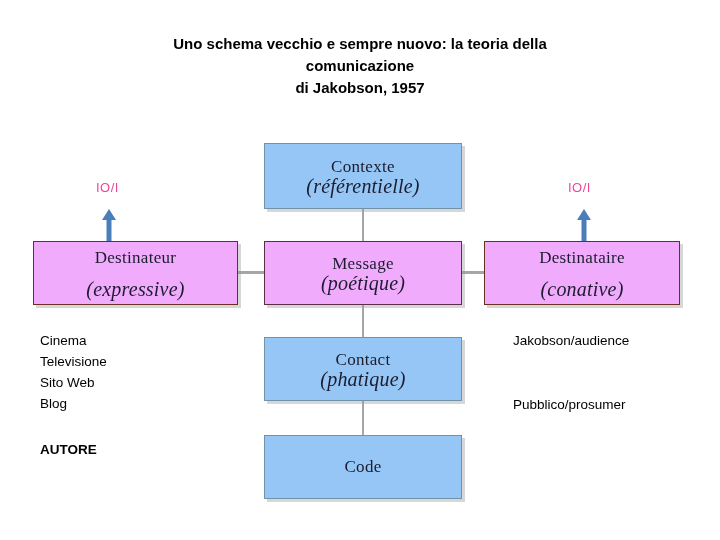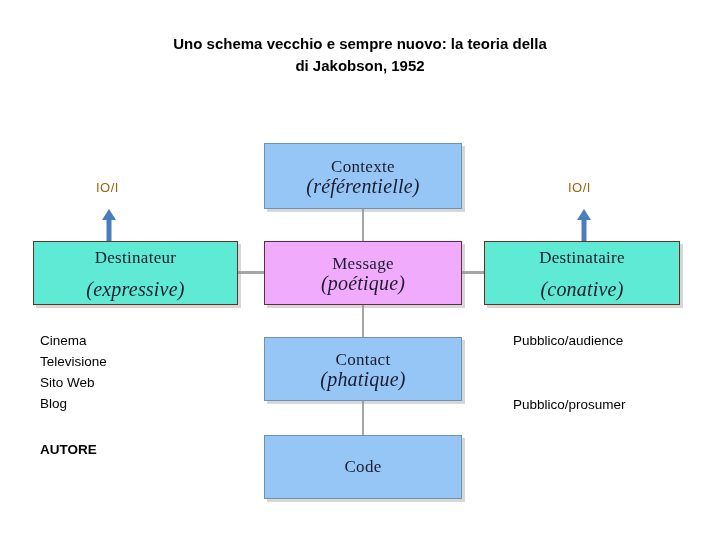--- a/index.html
+++ b/index.html
@@ -61,21 +61,21 @@
     line-height: 18px;
     color: #1c1c2e;
     letter-spacing: 0.2px;
   }
 
   .box.blue {
     background: #95c6f5;
     border-color: #6f93ab;
   }
   .box.orange {
-    background: #5eead4;
+    background: #f0abfc;
     border-color: #6b2f20;
     gap: 12px;
   }
   .box.purple {
     background: #f0abfc;
     border-color: #5d2c47;
   }
 
   
   #box-contexte     { left: 264px; top: 143px; width: 198px; height: 66px; }
@@ -108,21 +108,21 @@
     z-index: 2;
   }
   #arrow-left  { left: 101px; top: 209px; }
   #arrow-right { left: 576px; top: 209px; }
 
   
   .ioi-label {
     position: absolute;
     font-size: 13px;
     font-weight: normal;
-    color: #a16207;
+    color: #ec4899;
     letter-spacing: 0.5px;
     white-space: nowrap;
     z-index: 2;
     text-align: right;
   }
   #ioi-left  { left: 96px;  top: 180px; }
   #ioi-right { left: 568px; top: 180px; }
 
   
   .side-text {
@@ -137,21 +137,22 @@
   #text-pubblico-1  { left: 513px; top: 330px; width: 145px; }
   #text-pubblico-2  { left: 513px; top: 394px; width: 145px; }
 </style>
 </head>
 <body>
 
 <div id="stage">
 
   <div id="title">
     <span class="tline">Uno schema vecchio e sempre nuovo: la teoria della</span>
-    <span class="tline">di Jakobson, 1952</span>
+    <span class="tline">comunicazione</span>
+    <span class="tline">di Jakobson, 1957</span>
   </div>
 
   <div class="conn v" id="conn-contexte-message"></div>
   <div class="conn v" id="conn-message-contact"></div>
   <div class="conn v" id="conn-contact-code"></div>
   <div class="conn h" id="conn-left-message"></div>
   <div class="conn h" id="conn-message-right"></div>
 
   <svg class="arrow-up" id="arrow-left" viewBox="0 0 16 36">
     <polygon points="8,0 15,11 10.5,11 10.5,36 5.5,36 5.5,11 1,11" fill="#4a7ebb"></polygon>
@@ -190,16 +191,16 @@
 
   <div class="box blue" id="box-code">
     <div class="bx-title">Code</div>
   </div>
 
   <div class="side-text" id="text-autore-list">Cinema
 Televisione
 Sito Web
 Blog</div>
   <div class="side-text" id="text-autore-role">AUTORE</div>
-  <div class="side-text" id="text-pubblico-1">Pubblico/audience</div>
+  <div class="side-text" id="text-pubblico-1">Jakobson/audience</div>
   <div class="side-text" id="text-pubblico-2">Pubblico/prosumer</div>
 
 </div>
 
 </body></html>

